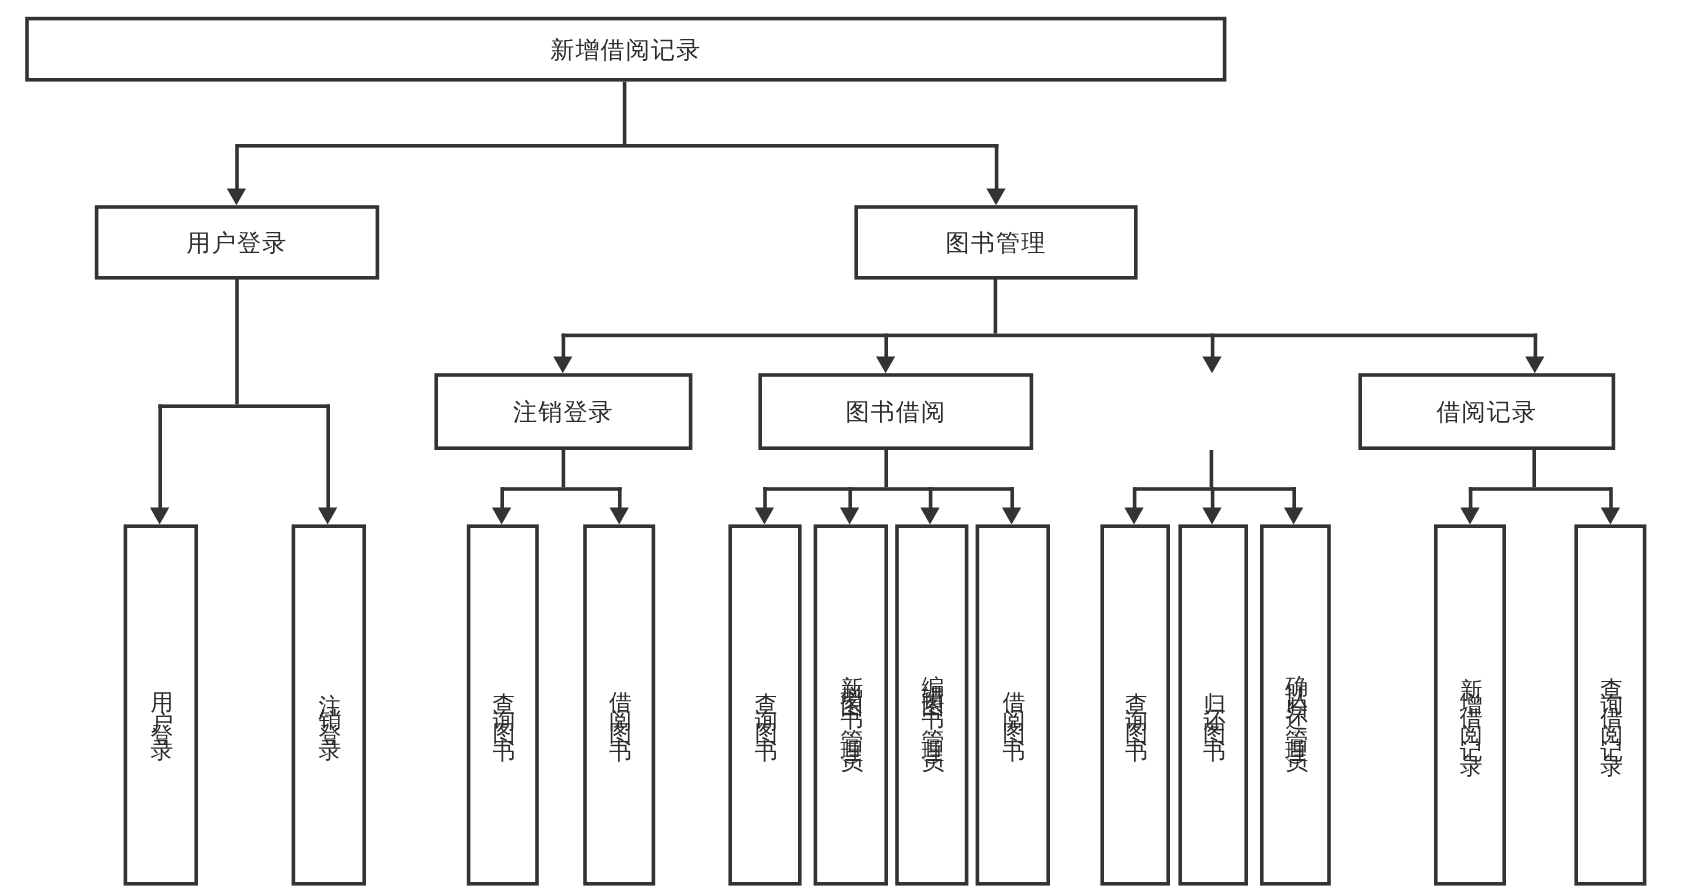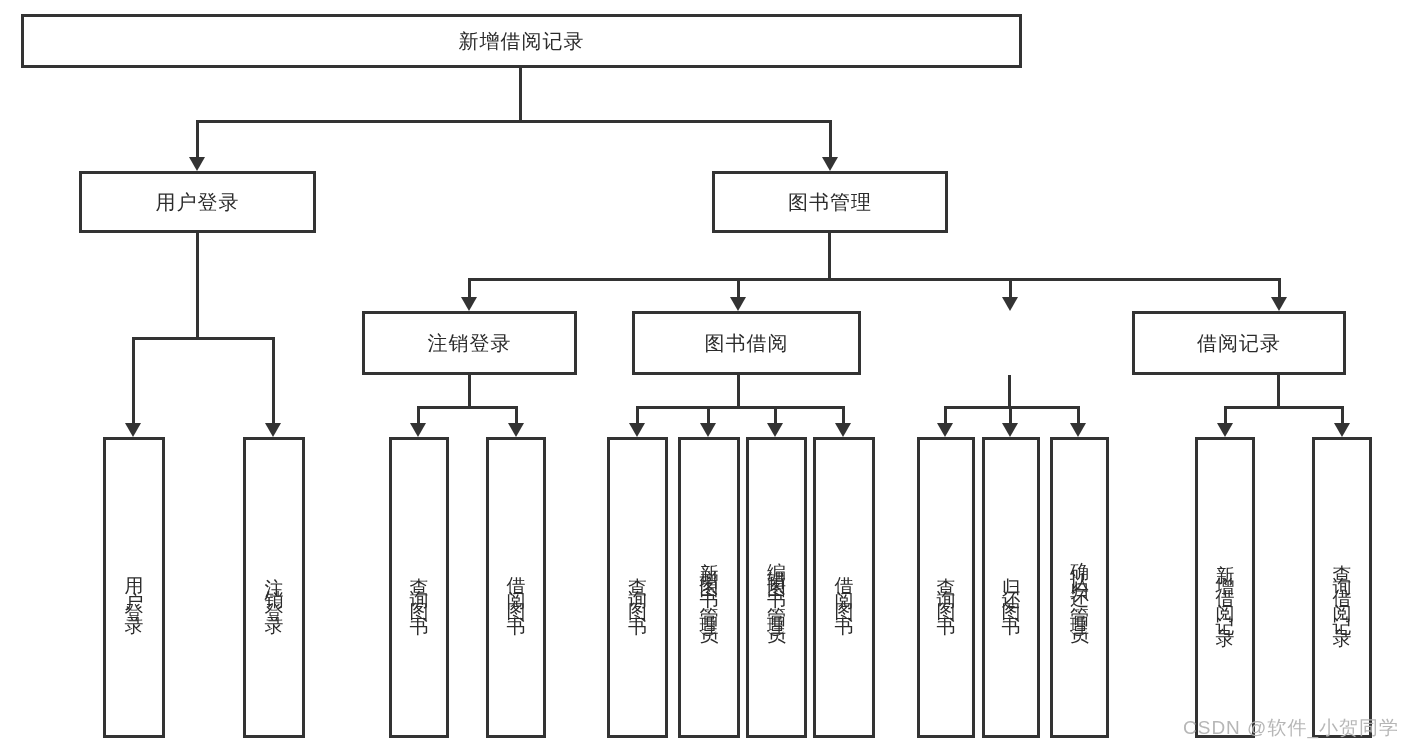--- a/index.html
+++ b/index.html
@@ -158,15 +158,14 @@
   <div class="v" style="left:1077px;top:406px;height:19px;"></div>
   <div class="ah" style="left:1070px;top:423px;"></div>
 
   <div class="v" style="left:1277px;top:375px;height:31px;"></div>
   <div class="h" style="left:1224px;top:406px;width:119px;"></div>
   <div class="v" style="left:1224px;top:406px;height:19px;"></div>
   <div class="ah" style="left:1217px;top:423px;"></div>
   <div class="v" style="left:1341px;top:406px;height:19px;"></div>
   <div class="ah" style="left:1334px;top:423px;"></div>
 
-  <div class="watermark">CSDN @软件_小贺同学</div>
 
 </div>
 
 </body></html>

